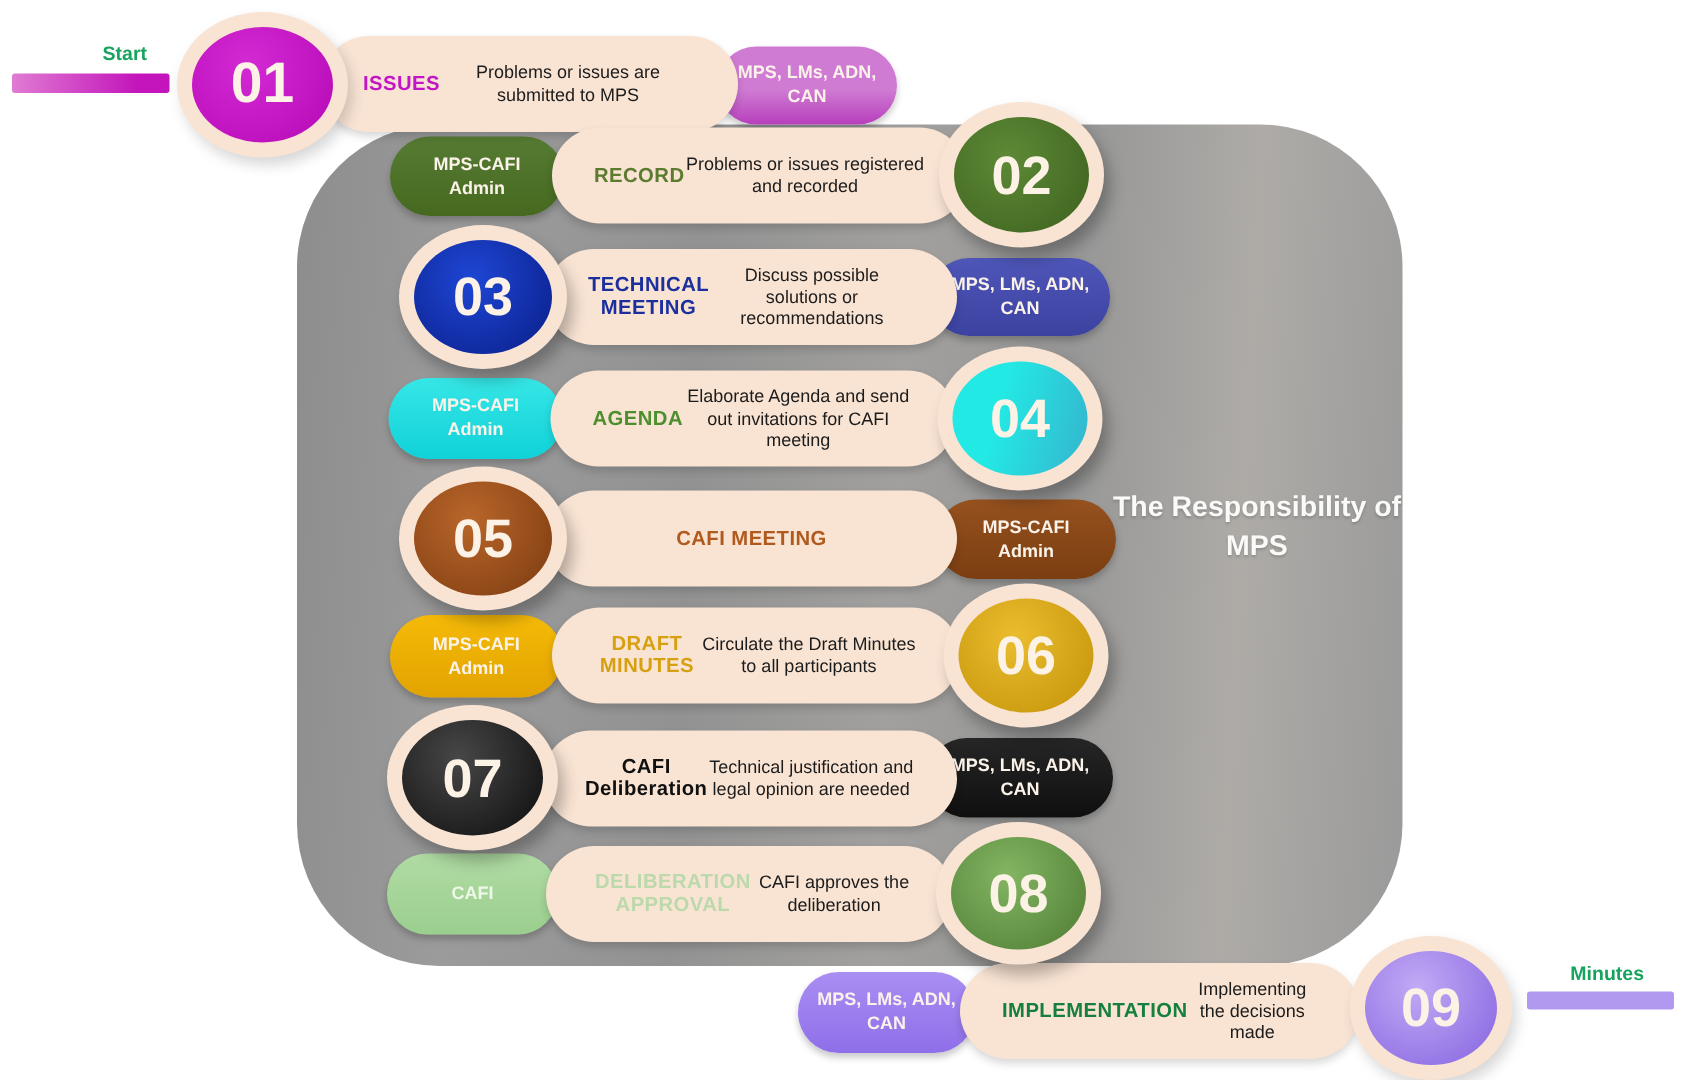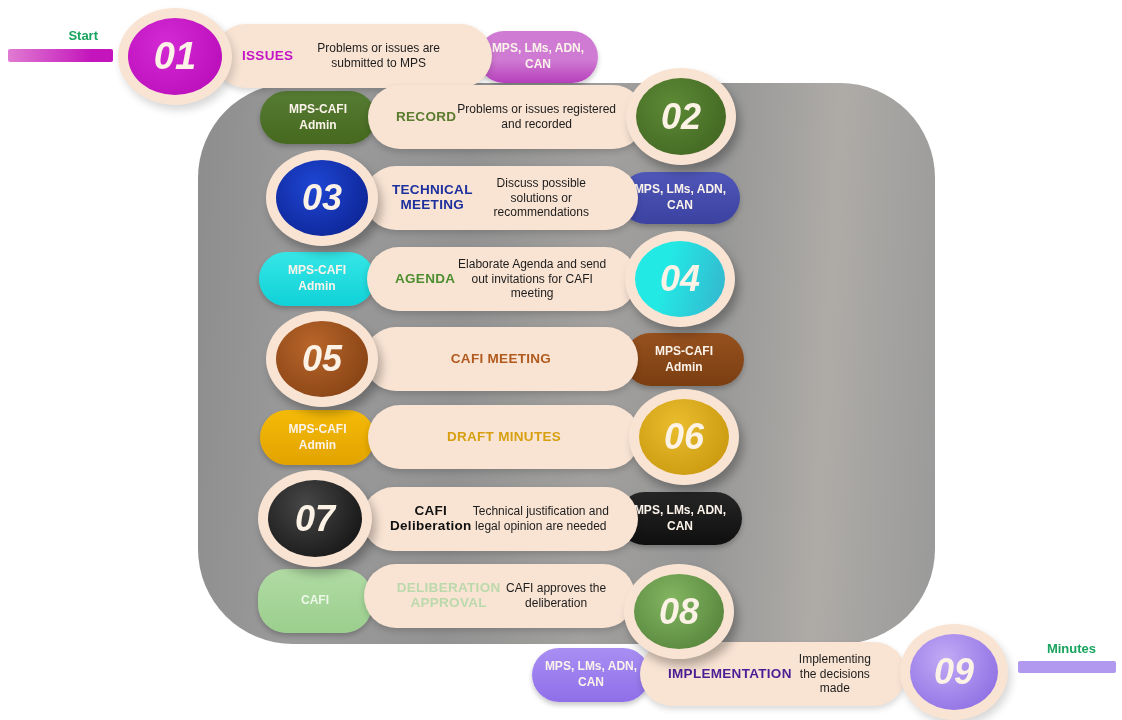--- a/index.html
+++ b/index.html
@@ -43,21 +43,21 @@
   }
   .ttl{font-size:13.5px;font-weight:bold;letter-spacing:.3px;margin-bottom:2px;}
   .desc{font-size:12px;color:#1c1c1c;line-height:1.22;}
   .circ{
     position:absolute;background:#f9e4d4;border-radius:50%;z-index:4;display:flex;
     box-shadow:4px 7px 10px rgba(0,0,0,.28);
   }
   .core{
     flex:1;border-radius:50%;margin:10px;
     display:flex;align-items:center;justify-content:center;
-    color:#fdf2e6;font-size:36px;font-weight:bold;font-style:italic;
+    color:#fdf2e6;font-size:36px;font-weight:bold;
   }
   .s1 .circ,.s9 .circ{box-shadow:3px 5px 9px rgba(0,0,0,.16);}
   .s1 .core{font-size:38px;}
 
   
   .s1 .circ{left:118px;top:8px;width:114px;height:97px;}
   .s1 .pill{left:214px;top:24px;width:278px;height:64px;}
   .s1 .tag{left:478px;top:31px;width:120px;height:52px;}
   .s1 .core{background:radial-gradient(circle at 40% 33%,#d32ad4,#b508b6);}
   .s1 .tag{background:linear-gradient(#d07bd3 55%,#b63fbc);}
@@ -98,40 +98,41 @@
   .s6 .tag{background:linear-gradient(#f5ba08,#e2a300);}
   .s6 .ttl{color:#d7a011;}
   
   .s7 .circ{left:258px;top:470px;width:114px;height:97px;}
   .s7 .pill{left:362px;top:487px;width:276px;height:64px;}
   .s7 .tag{left:618px;top:492px;width:124px;height:53px;}
   .s7 .core{background:radial-gradient(circle at 40% 32%,#474747,#0c0c0c);}
   .s7 .tag{background:linear-gradient(#262626,#0f0f0f);}
   .s7 .ttl{color:#101010;}
   
-  .s8 .tag{left:258px;top:569px;width:114px;height:64px;color:#eef8e8;}
+  .s8 .tag{left:258px;top:569px;width:114px;height:54px;color:#eef8e8;}
   .s8 .pill{left:364px;top:564px;width:271px;height:64px;}
-  .s8 .circ{left:624px;top:564px;width:110px;height:95px;}
+  .s8 .circ{left:624px;top:548px;width:110px;height:95px;}
   .s8 .core{background:radial-gradient(circle at 42% 34%,#83b562,#4e7c34);}
   .s8 .tag{background:linear-gradient(#b0dba3,#9bcf8e);}
   .s8 .ttl{color:#bcd9ac;}
   
   .s9 .tag{left:532px;top:648px;width:118px;height:54px;}
   .s9 .pill{left:640px;top:642px;width:266px;height:64px;}
   .s9 .circ{left:900px;top:624px;width:108px;height:96px;}
   .s9 .core{background:radial-gradient(circle at 40% 32%,#c2aaf5,#8463e0);}
   .s9 .tag{background:linear-gradient(#a98ef3,#8f6fe9);}
-  .s9 .ttl{color:#4c1d95;}
+  .s9 .ttl{color:#15803d;}
 </style>
 </head>
 <body>
 
 <div class="canvas">
 
   <div class="board"></div>
+  <div class="board-title">The Responsibility of MPS</div>
 
   <div class="flow-label start-label">Start</div>
   <div class="flow-bar start-bar"></div>
   <div class="flow-label finish-label">Minutes</div>
   <div class="flow-bar finish-bar"></div>
 
   <div class="step s1">
     <div class="tag">MPS, LMs, ADN, CAN</div>
     <div class="pill">
       <div class="ttl">ISSUES</div>
@@ -182,20 +183,21 @@
     </div>
     <div class="circ">
       <div class="core">05</div>
     </div>
   </div>
 
   <div class="step s6">
     <div class="tag">MPS-CAFI Admin</div>
     <div class="pill">
       <div class="ttl">DRAFT MINUTES</div>
+      <div class="desc">Circulate the Draft Minutes to all participants</div>
     </div>
     <div class="circ">
       <div class="core">06</div>
     </div>
   </div>
 
   <div class="step s7">
     <div class="tag">MPS, LMs, ADN, CAN</div>
     <div class="pill">
       <div class="ttl">CAFI Deliberation</div>

